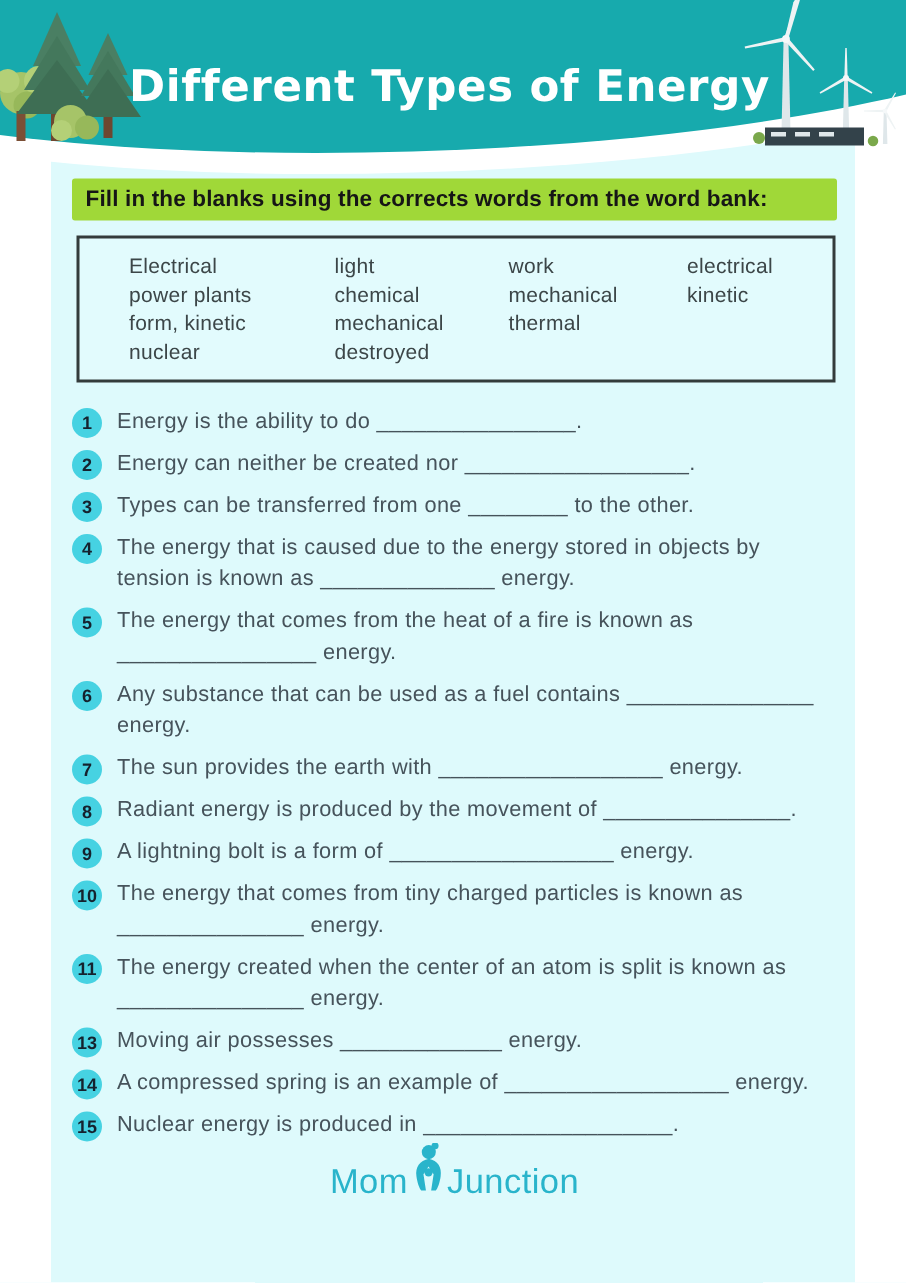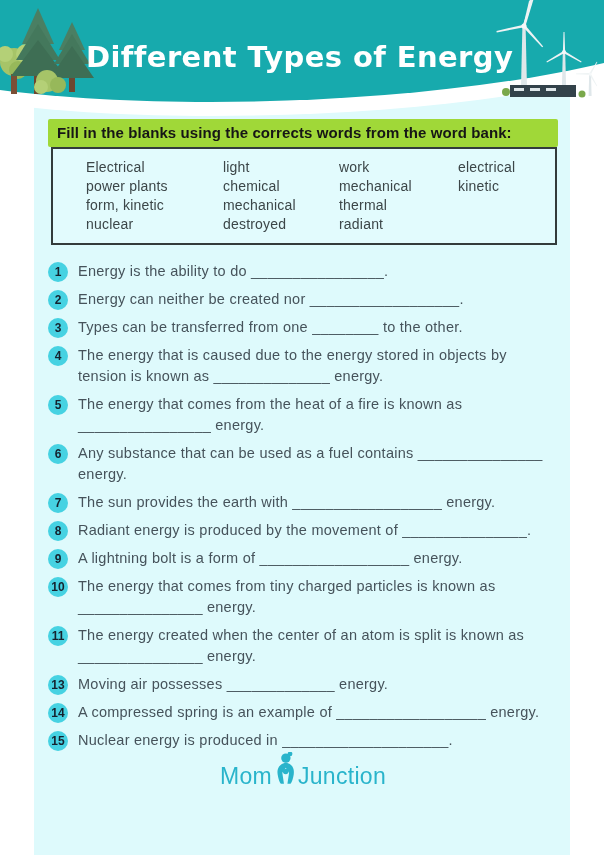--- a/index.html
+++ b/index.html
@@ -32,21 +32,21 @@
     position:absolute; left:34px; top:0; width:536px; z-index:5;
     padding:119px 12px 0 14px;
   }
 
   .instruction {
     background:#a0d838; color:#161616; font-weight:bold; font-size:15px;
     padding:5px 9px 6px 9px; border-radius:2px; letter-spacing:0.1px;
   }
 
   .wordbank {
-    margin-left:3px; margin-right:1px;
+    margin-top:10px; margin-left:3px; margin-right:1px;
     border:2px solid #333b3b; background:#e2fbfd;
     padding:9px 6px 9px 33px; display:flex;
   }
   .wb-col { display:flex; flex-direction:column; }
   .wb-col:nth-child(1) { width:137px; }
   .wb-col:nth-child(2) { width:116px; }
   .wb-col:nth-child(3) { width:119px; }
   .wb-col:nth-child(4) { flex:1; }
   .wb-word { font-size:14px; line-height:19px; color:#3c4648; letter-spacing:0.2px; }
 
@@ -167,21 +167,20 @@
         <div class="wb-col">
           <div class="wb-word">light</div>
           <div class="wb-word">chemical</div>
           <div class="wb-word">mechanical</div>
           <div class="wb-word">destroyed</div>
         </div>
         <div class="wb-col">
           <div class="wb-word">work</div>
           <div class="wb-word">mechanical</div>
           <div class="wb-word">thermal</div>
-          <div class="wb-word">radiant</div>
         </div>
         <div class="wb-col">
           <div class="wb-word">electrical</div>
           <div class="wb-word">kinetic</div>
         </div>
       </div>
 
     <ol class="questions" id="questions">
         <li class="q-item">
           <span class="q-badge">1</span>

